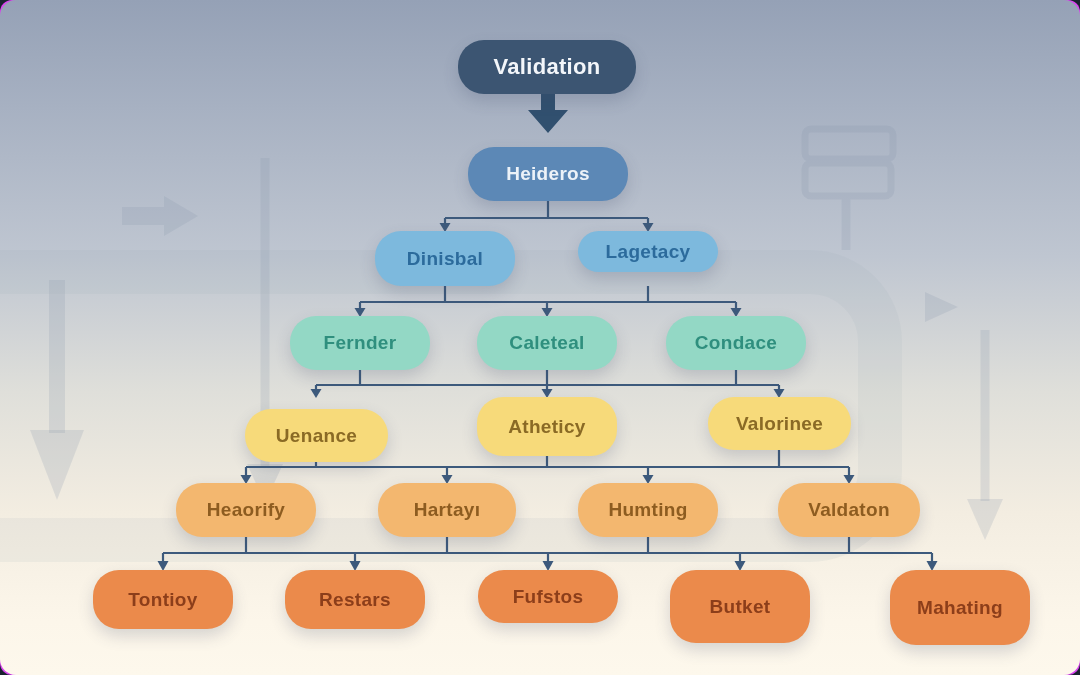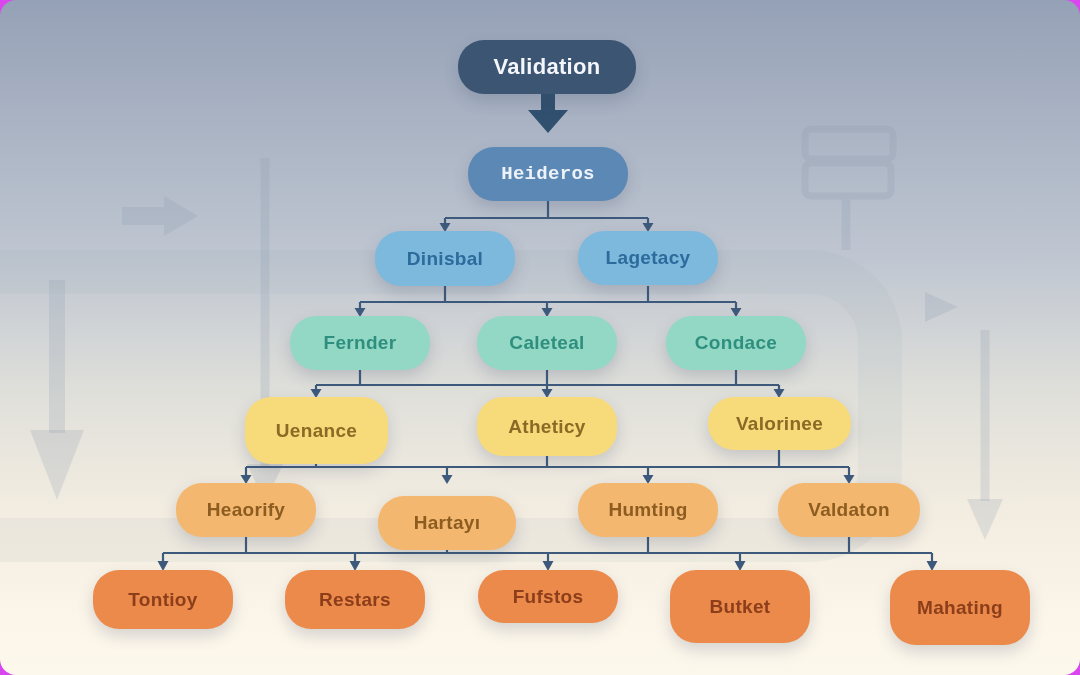--- a/index.html
+++ b/index.html
@@ -1,28 +1,28 @@
 <!DOCTYPE html>
 <html><head>
 <meta charset="utf-8">
 <style>
   html,body{margin:0;padding:0;background:#1a2230;font-family:"Liberation Sans","DejaVu Sans",sans-serif;}
-  .stage{position:relative;width:1080px;height:675px;background:#d946ef;overflow:hidden;}
+  .stage{position:relative;width:1080px;height:675px;background:#d946ef;overflow:hidden;border-radius:12px;}
   .frame{
     position:absolute;inset:0;border-radius:16px;overflow:hidden;
     background:linear-gradient(180deg,#95a1b6 0%,#a7b1c2 16%,#bfc6d1 38%,#dfdfda 58%,#f3ede1 76%,#fcf6ea 92%,#fdf8ec 100%);
   }
   svg.layer{position:absolute;left:0;top:0;width:1080px;height:675px;pointer-events:none;}
   .node{
     position:absolute;display:flex;align-items:center;justify-content:center;
     border-radius:26px;font-weight:700;font-size:19px;letter-spacing:.3px;
     box-shadow:0 7px 16px rgba(60,70,100,.20);
   }
   .lv0{background:#3c5572;color:#f3f6fa;font-size:22px;}
-  .lv1{background:#5c88b6;color:#ecf2f8;font-family:Liberation Mono, monospace;}
+  .lv1{background:#5c88b6;color:#ecf2f8;}
   .lv2{background:#7db9dd;color:#2c6b9c;}
   .lv3{background:#93d8c5;color:#2f8f7e;text-align:right;}
   .lv4{background:#f7da7a;color:#8a6a25;}
   .lv5{background:#f3b76f;color:#8d5c20;}
   .lv6{background:#eb8a4b;color:#8c3e1a;text-align:center;}
 </style>
 </head>
 <body>
 
 <div class="stage">
@@ -82,48 +82,48 @@
       <span>Validation</span>
     </div>
 
     <div class="node lv1" style="left:468px;top:147px;width:160px;height:54px">
       <span>Heideros</span>
     </div>
 
     <div class="node lv2" style="left:375px;top:231px;width:140px;height:55px">
       <span>Dinisbal</span>
     </div>
-    <div class="node lv2" style="left:578px;top:231px;width:140px;height:54px">
+    <div class="node lv2" style="left:578px;top:231px;width:140px;height:41px">
       <span>Lagetacy</span>
     </div>
 
     <div class="node lv3" style="left:290px;top:316px;width:140px;height:54px">
       <span>Fernder</span>
     </div>
     <div class="node lv3" style="left:477px;top:316px;width:140px;height:54px">
       <span>Caleteal</span>
     </div>
     <div class="node lv3" style="left:666px;top:316px;width:140px;height:54px">
       <span>Condace</span>
     </div>
 
-    <div class="node lv4" style="left:245px;top:397px;width:143px;height:67px">
+    <div class="node lv4" style="left:245px;top:409px;width:143px;height:53px">
       <span>Uenance</span>
     </div>
     <div class="node lv4" style="left:477px;top:397px;width:140px;height:59px">
       <span>Atheticy</span>
     </div>
     <div class="node lv4" style="left:708px;top:397px;width:143px;height:53px">
       <span>Valorinee</span>
     </div>
 
     <div class="node lv5" style="left:176px;top:483px;width:140px;height:54px">
       <span>Heaorify</span>
     </div>
-    <div class="node lv5" style="left:378px;top:496px;width:138px;height:54px">
+    <div class="node lv5" style="left:378px;top:483px;width:138px;height:54px">
       <span>Hartayı</span>
     </div>
     <div class="node lv5" style="left:578px;top:483px;width:140px;height:54px">
       <span>Humting</span>
     </div>
     <div class="node lv5" style="left:778px;top:483px;width:142px;height:54px">
       <span>Valdaton</span>
     </div>
 
     <div class="node lv6" style="left:93px;top:570px;width:140px;height:59px">

